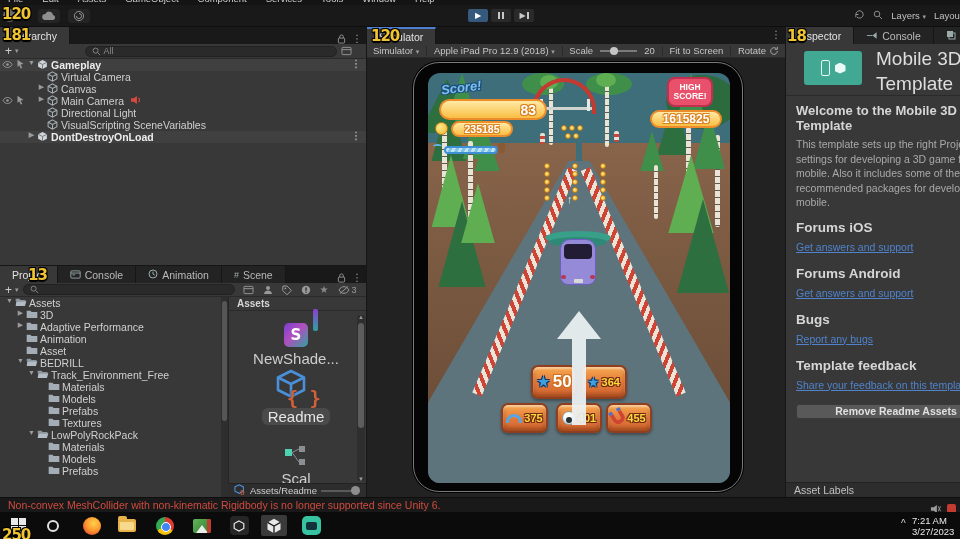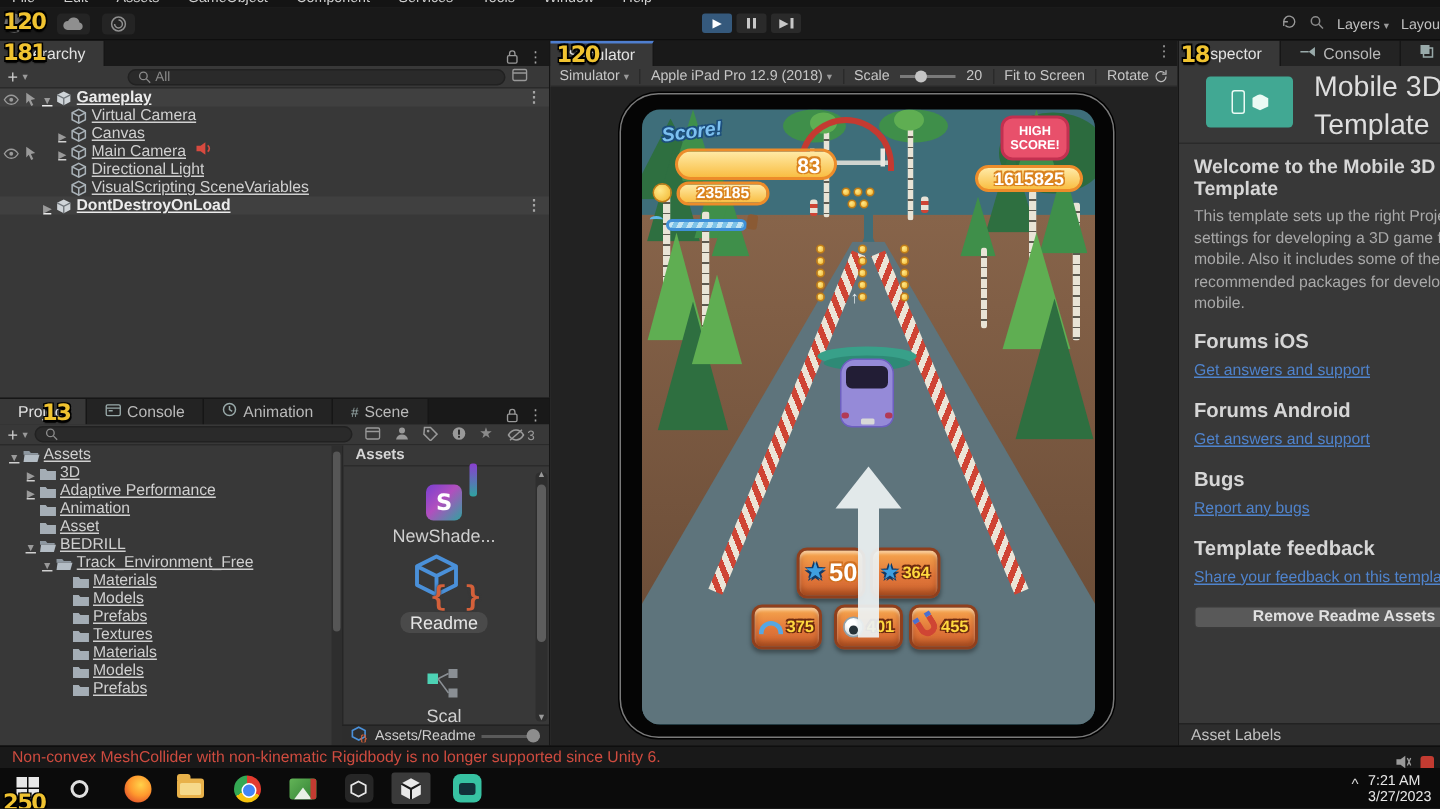--- a/index.html
+++ b/index.html
@@ -34,21 +34,21 @@
   .tab.focused{border-top:2px solid #4f7fd0;}
   .striptools{position:absolute;right:4px;top:3px;display:flex;gap:6px;align-items:center;}
   .kebab{color:#a5a5a5;font-size:10px;line-height:10px;}
   .ptoolbar{position:absolute;left:0;right:0;height:15px;background:#383838;border-bottom:1px solid #2a2a2a;display:flex;align-items:center;}
   .plusbtn{font-size:12px;color:#cdcdcd;padding:0 3px 0 5px;line-height:12px;}
   .ddcaret{font-size:7px;color:#9a9a9a;}
   .searchpill{height:11px;background:#2a2a2a;border:1px solid #212121;border-radius:7px;display:flex;align-items:center;gap:3px;padding:0 6px;font-size:9px;color:#8a8a8a;}
   
   #hierarchy{position:absolute;left:0;top:27px;width:367px;height:238px;background:#383838;border-right:1px solid #161616;}
   #h-rows{position:absolute;left:0;top:32px;right:0;bottom:0;overflow:hidden;}
-  .trow{height:12px;display:flex;align-items:flex-end;font-size:10.5px;color:#d0d0d0;white-space:nowrap;position:relative;text-decoration:underline;}
+  .trow{height:12px;display:flex;align-items:flex-start;font-size:10.5px;color:#d0d0d0;white-space:nowrap;position:relative;}
   .trow.srow{background:#404040;color:#ececec;font-weight:bold;}
   .gutter{flex:0 0 26px;display:flex;gap:3px;align-items:center;padding-left:2px;}
   .arrow{flex:0 0 11px;font-size:7px;color:#9a9a9a;text-align:center;}
   .ticon{flex:0 0 14px;display:flex;align-items:center;}
   .tlabel{overflow:hidden;}
   .trow .kebab{position:absolute;right:5px;}
   .redbadge{margin-left:6px;}
   
   #project{position:absolute;left:0;top:265px;width:367px;height:232px;background:#383838;border-right:1px solid #161616;border-top:1px solid #161616;}
   #p-rows{position:absolute;left:0;top:31px;width:221px;bottom:0;overflow:hidden;}
@@ -56,21 +56,21 @@
   .pscroll .thumb{position:absolute;left:1px;right:1px;top:4px;height:120px;background:#565656;border-radius:3px;}
   #assetcol{position:absolute;left:228px;top:31px;right:0;bottom:0;background:#383838;border-left:1px solid #262626;}
   .assethead{height:14px;background:#383838;border-bottom:1px solid #2b2b2b;font-size:10px;color:#d6d6d6;display:flex;align-items:center;padding-left:8px;font-weight:bold;}
   .gitem{position:absolute;width:90px;display:flex;flex-direction:column;align-items:center;}
   .g0{left:22px;top:12px;} .g1{left:22px;top:56px;} .g2{left:22px;top:134px;}
   .gicon{display:flex;align-items:center;justify-content:center;position:relative;}
   .gicon.shadergraph{width:24px;height:24px;border-radius:5px;background:linear-gradient(135deg,#7a3fd0,#b14fbe 45%,#2fa3a0);}
   .gicon.shadergraph .sg{color:#fff;font-weight:bold;font-size:15px;font-family:"DejaVu Sans",sans-serif;}
   .gicon.readme{width:46px;height:38px;}
   .braces{position:absolute;right:-2px;bottom:-4px;color:#d4603a;font-weight:bold;font-size:19px;font-family:"DejaVu Sans Mono",monospace;text-shadow:0 0 2px #383838;}
-  .glabel{margin-top:3px;font-size:12px;color:#cfcfcf;max-width:86px;overflow:hidden;white-space:nowrap;}
+  .glabel{margin-top:3px;font-size:15px;color:#cfcfcf;max-width:86px;overflow:hidden;white-space:nowrap;}
   .glabel.sel{background:#4a4a4a;border-radius:6px;padding:0 6px;color:#e6e6e6;}
   .sgsliver{position:absolute;left:84px;top:12px;width:5px;height:22px;border-radius:2px;background:linear-gradient(#8a3fd0,#2fa3a0);}
   .ascroll{position:absolute;right:1px;top:18px;width:8px;bottom:16px;background:#2e2e2e;border-radius:3px;}
   .ascroll .thumb{position:absolute;left:1px;right:1px;top:8px;height:105px;background:#5d5d5d;border-radius:3px;}
   .ascroll .up,.ascroll .dn{position:absolute;left:0;right:0;font-size:6px;color:#9a9a9a;text-align:center;}
   .ascroll .up{top:-1px;} .ascroll .dn{bottom:-1px;}
   #assetfooter{position:absolute;left:228px;right:0;bottom:0;height:14px;background:#2d2d2d;border-top:1px solid #222;display:flex;align-items:center;padding:0 6px;gap:4px;font-size:9.5px;color:#cfcfcf;}
   .zoomslider{margin-left:auto;width:56px;height:2px;background:#5a5a5a;position:relative;}
   .zoomslider .knob{position:absolute;left:30px;top:-4px;width:9px;height:9px;border-radius:50%;background:#8d8d8d;}
   
@@ -113,21 +113,21 @@
   .cplate{position:absolute;left:21px;top:50px;width:9px;height:4px;background:#d8d8d8;border-radius:1px;}
   .bigarrow{position:absolute;left:0;top:0;z-index:40;opacity:.93;}
   .ahead{position:absolute;left:129px;top:238px;width:0;height:0;border-left:22px solid transparent;border-right:22px solid transparent;border-bottom:28px solid #edf2f3;}
   .ashaft{position:absolute;left:144px;top:264px;width:14px;height:88px;background:#edf2f3;}
   
   .hud{position:absolute;z-index:50;}
   .scorelabel{left:13px;top:7px;font-size:13px;font-weight:bold;font-style:italic;color:#7cc0f0;transform:rotate(-7deg);
     text-shadow:-1px -1px 0 #1c4e7c,1px -1px 0 #1c4e7c,-1px 1px 0 #1c4e7c,1px 1px 0 #1c4e7c;}
   .pill{border:2px solid #ec8c2a;border-radius:12px;background:linear-gradient(#ffeaa6,#f9be43);display:flex;align-items:center;font-weight:bold;color:#fff;}
   .pill .num{width:100%;text-shadow:1px 1px 0 #d9821f,-1px 1px 0 #d9821f,1px -1px 0 #d9821f,-1px -1px 0 #d9821f;}
-  .scorepill{left:22px;top:26px;width:108px;height:21px;font-size:14px;}
+  .scorepill{left:11px;top:26px;width:108px;height:21px;font-size:14px;}
   .scorepill .num{text-align:right;padding-right:9px;}
   .coinicon{left:7px;top:49px;width:13px;height:13px;border-radius:50%;background:radial-gradient(circle at 35% 35%,#ffe98a,#f2b52e);border:1px solid #c07d18;}
   .coinpill{left:23px;top:48px;width:62px;height:16px;font-size:10.5px;}
   .coinpill .num{text-align:center;}
   .highbadge{left:239px;top:4px;width:46px;height:30px;background:#e8506b;border:2px solid #c23050;border-radius:8px;
     display:flex;align-items:center;justify-content:center;text-align:center;font-size:8.5px;line-height:9px;font-weight:bold;color:#fff;}
   .highpill{left:222px;top:37px;width:72px;height:18px;font-size:12px;}
   .highpill .num{text-align:center;}
   .progress{left:16px;top:73px;width:54px;height:8px;border:2px solid #3f8fd6;border-radius:5px;background:repeating-linear-gradient(115deg,#c3e5f3 0 3px,#7ec3e8 3px 6px);}
   .pmark{left:70px;top:70px;width:7px;height:10px;background:#8a5a34;border-radius:2px;transform:rotate(8deg);}
@@ -569,20 +569,31 @@
         </div>
         <div class="trow">
           <span style="flex: 0 0 37px;"></span>
           <span class="arrow"></span>
           <span class="ticon">
             <svg width="12" height="10" viewBox="0 0 14 11">
               <path d="M.8 1.6h4.4l1.3 1.6h6.7v7H.8Z" fill="#a4adb5"></path>
             </svg>
           </span>
           <span class="tlabel">Textures</span>
+        </div>
+        <div class="trow">
+          <span style="flex: 0 0 26px;"></span>
+          <span class="arrow">▼</span>
+          <span class="ticon">
+            <svg width="12" height="10" viewBox="0 0 14 11">
+              <path d="M.8 1.6h4.4l1.3 1.6h5.7v1.4H.8Z" fill="#8d97a0"></path>
+              <path d="M1.6 4.6h11.6l-1.6 5.6H.8Z" fill="#b3bcc4"></path>
+            </svg>
+          </span>
+          <span class="tlabel">LowPolyRockPack</span>
         </div>
         <div class="trow">
           <span style="flex: 0 0 37px;"></span>
           <span class="arrow"></span>
           <span class="ticon">
             <svg width="12" height="10" viewBox="0 0 14 11">
               <path d="M.8 1.6h4.4l1.3 1.6h6.7v7H.8Z" fill="#a4adb5"></path>
             </svg>
           </span>
           <span class="tlabel">Materials</span>

